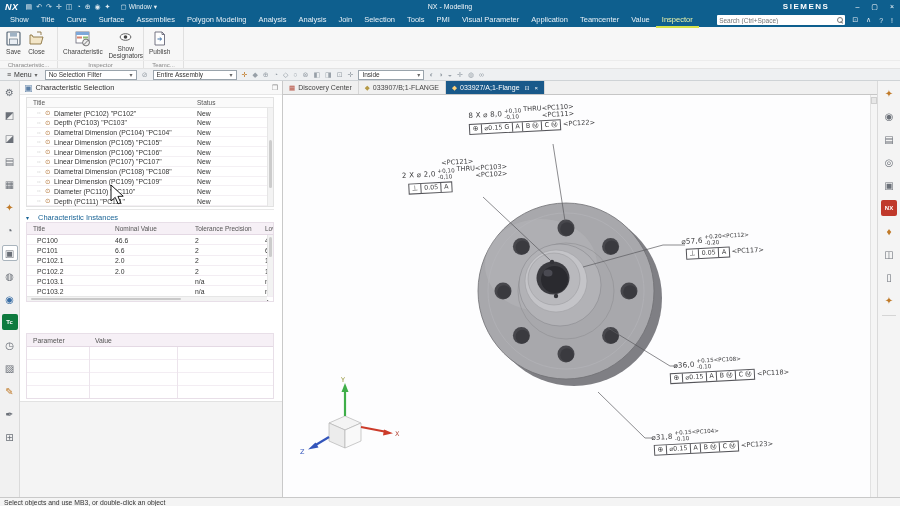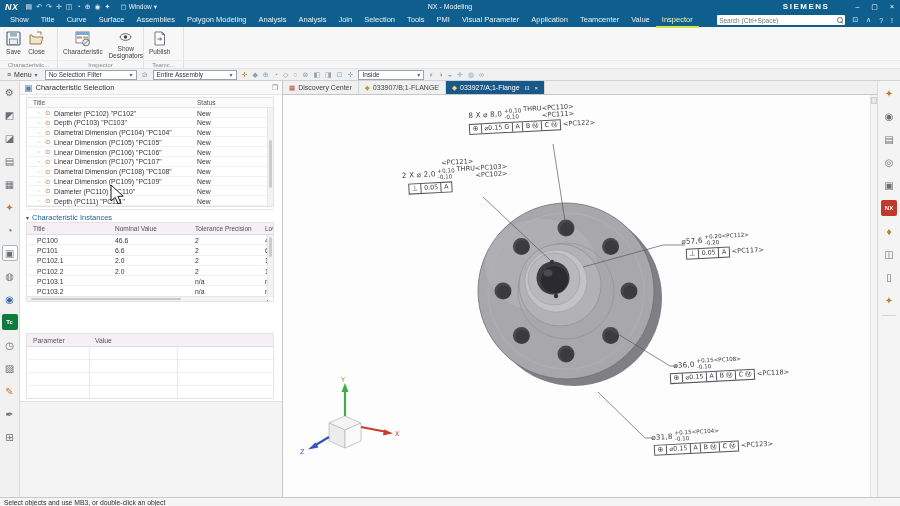--- a/index.html
+++ b/index.html
@@ -64,21 +64,21 @@
   .nt-head { height:10px; background:#fafafa; border-bottom:1px solid #e6e6e6; position:relative; font-size:6.5px; color:#555; }
   .nt-head .c-title { position:absolute; left:6px; top:1px; }
   .nt-head .c-status { position:absolute; left:170px; top:1px; }
   .nav-row { height:9.8px; position:relative; font-size:6.8px; color:#333; border-bottom:1px solid #f4f0f4; white-space:nowrap; }
   .nav-row .tree { position:absolute; left:10px; top:1px; color:#bbb; font-size:6px; }
   .nav-row .r-ic { position:absolute; left:18px; top:1px; color:#b4763a; font-size:6.5px; }
   .nav-row .r-title { position:absolute; left:27px; top:1.5px; }
   .nav-row .r-status { position:absolute; left:170px; top:1.5px; }
   .vsb { position:absolute; right:0; top:10px; bottom:0; width:6px; background:#f3f3f3; border-left:1px solid #e6e6e6; }
   .vsb .thumb { position:absolute; left:1px; right:1px; background:#cccccc; border-radius:2px; }
-  .section { position:absolute; left:6px; right:8px; font-size:7.5px; color:#1a6496; display:flex; align-items:center; gap:3px; border-top:1px solid #e8e8e8; padding-top:3px; }
+  .section { position:absolute; left:6px; right:8px; font-size:7.5px; color:#1a6496; display:flex; align-items:center; gap:9px; border-top:1px solid #e8e8e8; padding-top:3px; }
   .section .caret { font-size:6px; }
   .inst-table { position:absolute; top:141px; left:6px; right:8px; height:80px; border:1px solid #e8dfe8; background:#fff; overflow:hidden; }
   .it-head { height:12px; background:#f6f0f6; border-bottom:1px solid #e4d9e4; position:relative; font-size:6.5px; color:#555; }
   .it-head span, .inst-row span { position:absolute; top:2px; white-space:nowrap; }
   .cc1 { left:6px; } .cc2 { left:88px; } .cc3 { left:168px; } .cc4 { left:238px; }
   .inst-row { height:10.3px; position:relative; font-size:6.8px; color:#333; border-bottom:1px solid #f3edf3; }
   .inst-row span { top:1.8px; }
   .inst-row .cc1 { left:10px; }
   .hsb { position:absolute; left:0; right:6px; bottom:0; height:5px; background:#f3f3f3; border-top:1px solid #e6e6e6; }
   .hsb .thumb { position:absolute; top:1px; bottom:1px; left:4px; width:150px; background:#c9c9c9; border-radius:2px; }

